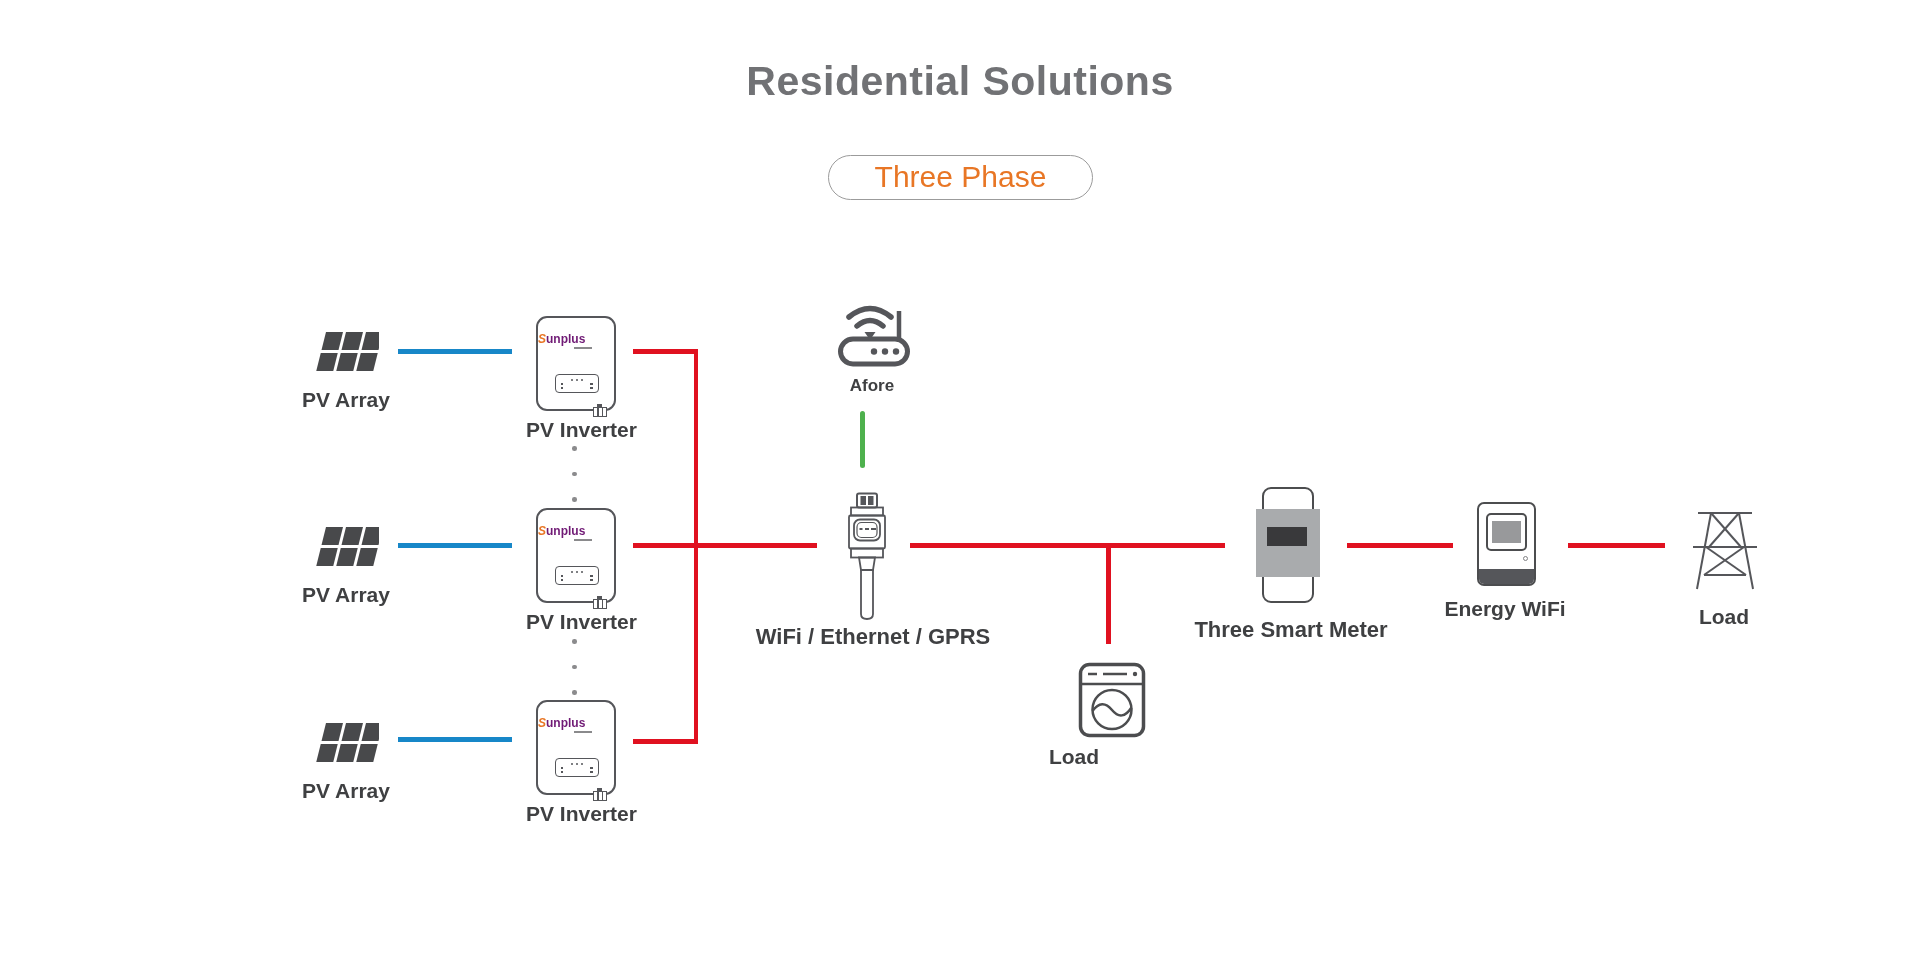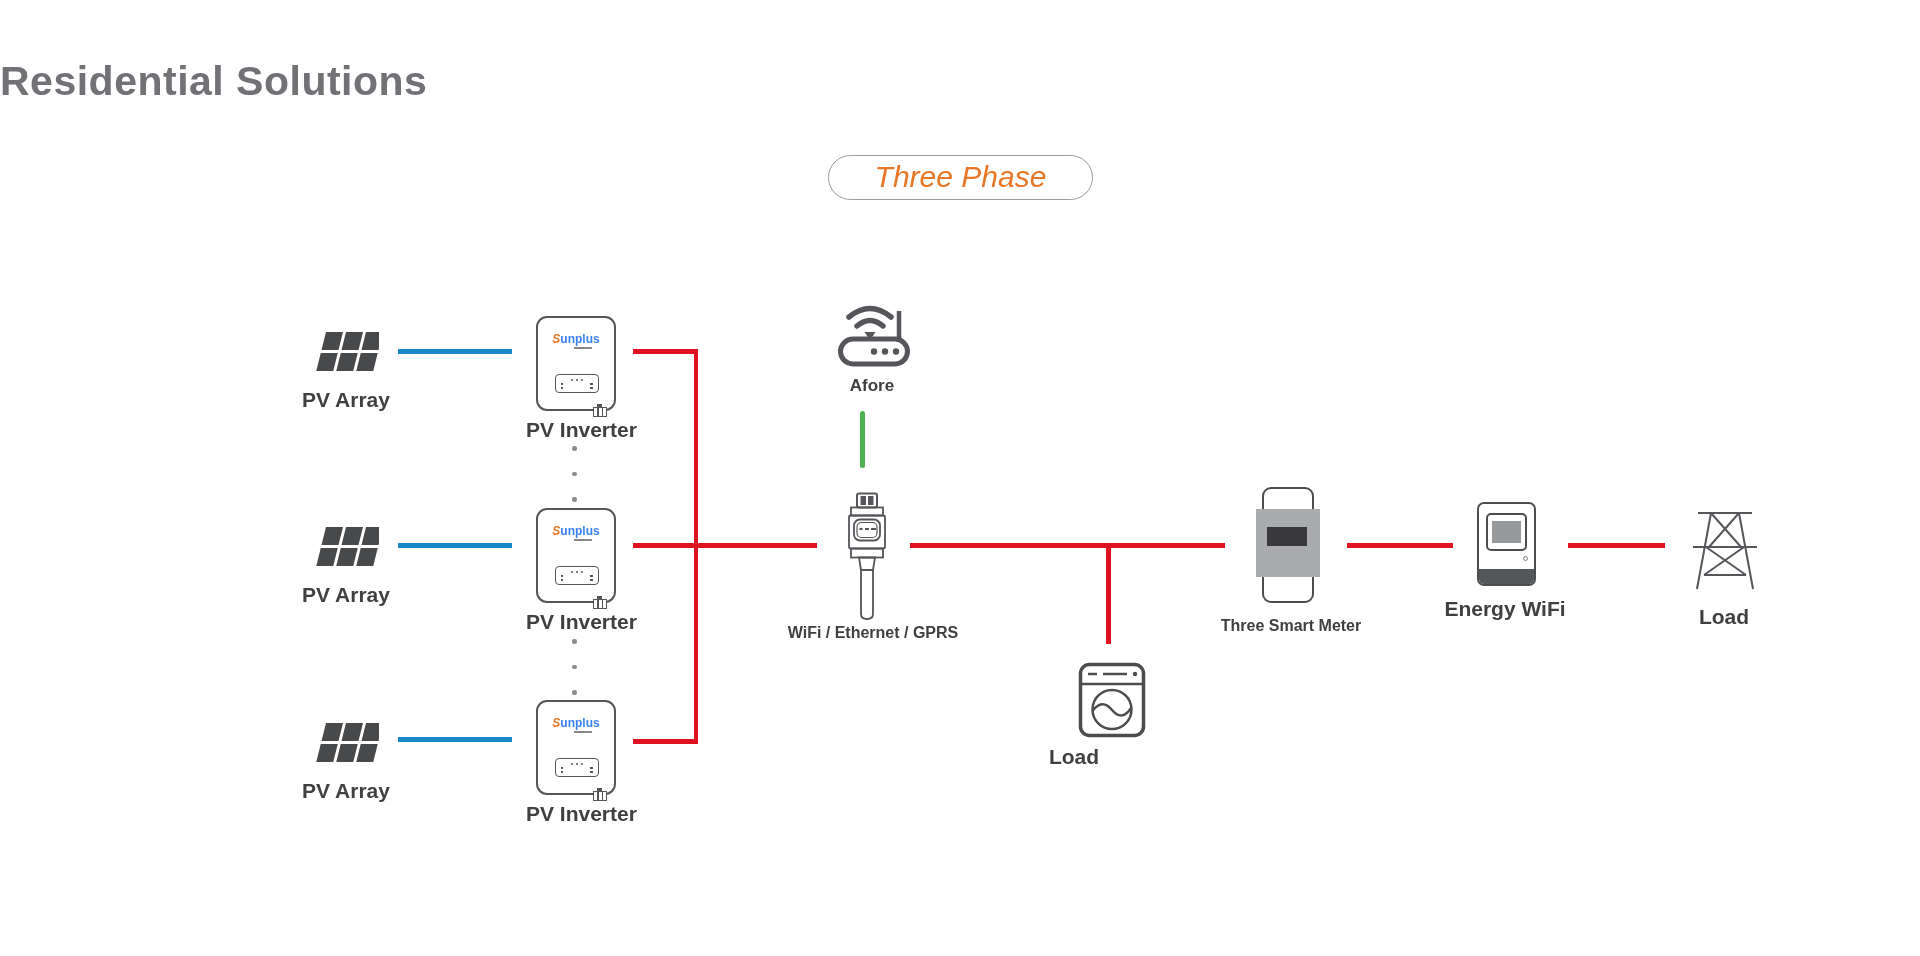--- a/index.html
+++ b/index.html
@@ -9,69 +9,68 @@
     width: 1920px;
     height: 956px;
     background: #ffffff;
     font-family: "Liberation Sans", sans-serif;
     overflow: hidden;
   }
   .title {
     position: absolute;
     left: 0; top: 58px;
     width: 100%;
+    text-align: center;
     font-size: 41px;
     font-weight: 700;
     color: #717275;
     letter-spacing: 0.5px;
   }
   .badge {
     position: absolute;
     left: 828px; top: 155px;
     width: 265px; height: 45px;
     border: 1.5px solid #9b9b9b;
     border-radius: 23px;
     background: #ffffff;
     color: #e87625;
     font-size: 30px;
     line-height: 42px;
     text-align: center;
     cursor: pointer;
-    font-style: italic;
   }
   .lbl {
     position: absolute;
     text-align: center;
     font-weight: 700;
     color: #3f4042;
     font-size: 21px;
     white-space: nowrap;
   }
-  .lbl.big { font-size: 16px; }
+  .lbl.big { font-size: 22px; }
   .lbl.small { font-size: 17px; }
   .node { position: absolute; }
   .wire { position: absolute; }
   .wire.blue  { background: #1787c8; }
   .wire.red   { background: #e01120; }
   .wire.green { background: #4eb14d; border-radius: 3px; }
   
   .inv {
     position: absolute;
     width: 80px; height: 95px;
     background: #fff;
     border: 2px solid #55565a;
     border-radius: 11px;
   }
   .inv-logo {
     position: absolute;
     top: 14px; left: 0; width: 100%;
-    text-align: center;
     font-size: 12px;
     font-weight: 700;
-    color: #3b82f6;
+    color: #701a75;
     letter-spacing: 0px;
   }
   .inv-logo::first-letter { color: #e87625; font-style: italic; }
   .inv-sub {
     position: absolute;
     top: 29px; left: 36px;
     width: 18px; height: 2px;
     background: #8a8a8c;
   }
   .inv-screen {

